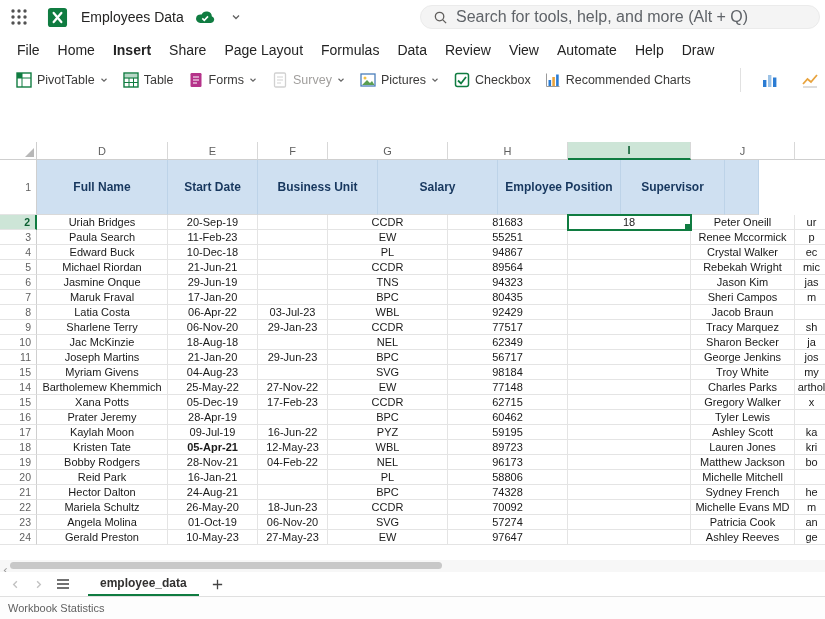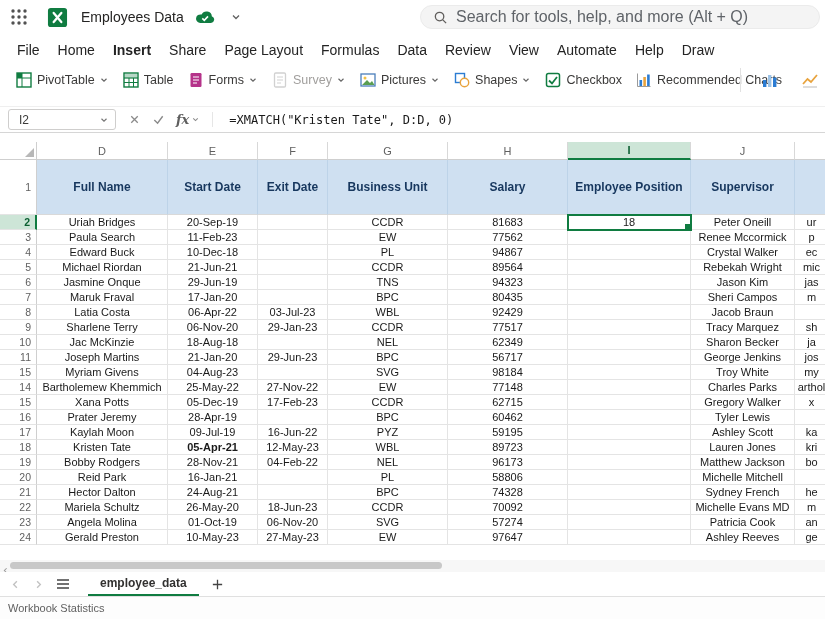--- a/index.html
+++ b/index.html
@@ -252,34 +252,20 @@
           <span class="rlabel">Pictures</span>
           <span class="rchev">
             <svg width="10" height="10" viewBox="0 0 12 12">
               <path d="M3 4.5 L6 7.5 L9 4.5" fill="none" stroke="#616161" stroke-width="1.3"></path>
             </svg>
           </span>
         </div>
         <div class="rbtn">
           <span class="ricon">
             <svg width="16" height="16" viewBox="0 0 16 16">
-              <rect x="1.5" y="1.5" width="9" height="9" fill="none" stroke="#2b7cd3" stroke-width="1.4"></rect>
-              <circle cx="10.5" cy="10.5" r="4.2" fill="#fff" stroke="#e8a33d" stroke-width="1.4"></circle>
-            </svg>
-          </span>
-          <span class="rlabel">Shapes</span>
-          <span class="rchev">
-            <svg width="10" height="10" viewBox="0 0 12 12">
-              <path d="M3 4.5 L6 7.5 L9 4.5" fill="none" stroke="#616161" stroke-width="1.3"></path>
-            </svg>
-          </span>
-        </div>
-        <div class="rbtn">
-          <span class="ricon">
-            <svg width="16" height="16" viewBox="0 0 16 16">
               <rect x="1.5" y="1.5" width="13" height="13" rx="2" fill="none" stroke="#107C41" stroke-width="1.5"></rect>
               <path d="M4 8.5 L7 11.5 L12 5" fill="none" stroke="#107C41" stroke-width="1.8"></path>
             </svg>
           </span>
           <span class="rlabel">Checkbox</span>
         </div>
         <div class="rbtn">
           <span class="ricon">
             <svg width="16" height="16" viewBox="0 0 16 16">
               <path d="M1.5 1.5 V14.5 H14.5" fill="none" stroke="#9a9a9a"></path>
@@ -302,68 +288,38 @@
         </span>
         <span class="ribtn">
           <svg width="18" height="18" viewBox="0 0 18 18">
             <path d="M2 13 L6.5 8 L10 11 L16 4" fill="none" stroke="#e8a33d" stroke-width="1.8"></path>
             <path d="M2 16 H16" stroke="#bbb"></path>
           </svg>
         </span>
       </div>
   </div>
 
-  <div class="formulabar">
-    <div class="namebox">
-      <span class="nbv">I2</span>
-      <span style="display:inline-flex">
-        <svg width="10" height="10" viewBox="0 0 12 12">
-            <path d="M3 4.5 L6 7.5 L9 4.5" fill="none" stroke="#737373" stroke-width="1.3"></path>
-          </svg>
-      </span>
-    </div>
-    <div class="fbicons">
-      <span>
-        <svg width="13" height="13" viewBox="0 0 14 14">
-            <path d="M3.5 3.5 L10.5 10.5 M10.5 3.5 L3.5 10.5" stroke="#8a8a8a" stroke-width="1.4"></path>
-          </svg>
-      </span>
-      <span>
-        <svg width="13" height="13" viewBox="0 0 14 14">
-            <path d="M2.5 7.5 L6 11 L11.5 3.5" fill="none" stroke="#8a8a8a" stroke-width="1.5"></path>
-          </svg>
-      </span>
-      <span class="fx">
-        <i>fx</i>
-        <svg width="9" height="9" viewBox="0 0 12 12">
-            <path d="M3 4.5 L6 7.5 L9 4.5" fill="none" stroke="#8a8a8a" stroke-width="1.4"></path>
-          </svg>
-      </span>
-    </div>
-    <input class="finput" value="=XMATCH(&quot;Kristen Tate&quot;, D:D, 0)" style="">
-  </div>
 
   <div class="sheet">
     <div class="colhead" id="colhead">
         <div class="corner"></div>
         <div class="ch" style="width: 131px;">D</div>
         <div class="ch" style="width: 90px;">E</div>
         <div class="ch" style="width: 70px;">F</div>
         <div class="ch" style="width: 120px;">G</div>
         <div class="ch" style="width: 120px;">H</div>
         <div class="ch sel" style="width: 123px;">I</div>
         <div class="ch" style="width: 104px;">J</div>
         <div class="ch" style="width: 34px;"></div>
       </div>
     <div id="gridrows">
         <div class="grow hrow">
           <div class="rh">1</div>
           <div class="cell" style="width: 131px;">Full Name</div>
           <div class="cell" style="width: 90px;">Start Date</div>
-          <div class="cell" style="width: 70px;">Exit Date</div>
           <div class="cell" style="width: 120px;">Business Unit</div>
           <div class="cell" style="width: 120px;">Salary</div>
           <div class="cell" style="width: 123px;">Employee Position</div>
           <div class="cell" style="width: 104px;">Supervisor</div>
           <div class="cell" style="width: 34px;"></div>
         </div>
         <div class="grow">
           <div class="rh sel">2</div>
           <div class="cell" style="width: 131px;">Uriah Bridges</div>
           <div class="cell" style="width: 90px;">20-Sep-19</div>
@@ -373,21 +329,21 @@
           <div class="cell selcell" style="width: 123px;">18</div>
           <div class="cell" style="width: 104px;">Peter Oneill</div>
           <div class="cell" style="width: 34px;">ur</div>
         </div>
         <div class="grow">
           <div class="rh">3</div>
           <div class="cell" style="width: 131px;">Paula Search</div>
           <div class="cell" style="width: 90px;">11-Feb-23</div>
           <div class="cell" style="width: 70px;"></div>
           <div class="cell" style="width: 120px;">EW</div>
-          <div class="cell" style="width: 120px;">77562</div>
+          <div class="cell" style="width: 120px;">55251</div>
           <div class="cell" style="width: 123px;"></div>
           <div class="cell" style="width: 104px;">Renee Mccormick</div>
           <div class="cell" style="width: 34px;">p</div>
         </div>
         <div class="grow">
           <div class="rh">4</div>
           <div class="cell" style="width: 131px;">Edward Buck</div>
           <div class="cell" style="width: 90px;">10-Dec-18</div>
           <div class="cell" style="width: 70px;"></div>
           <div class="cell" style="width: 120px;">PL</div>

